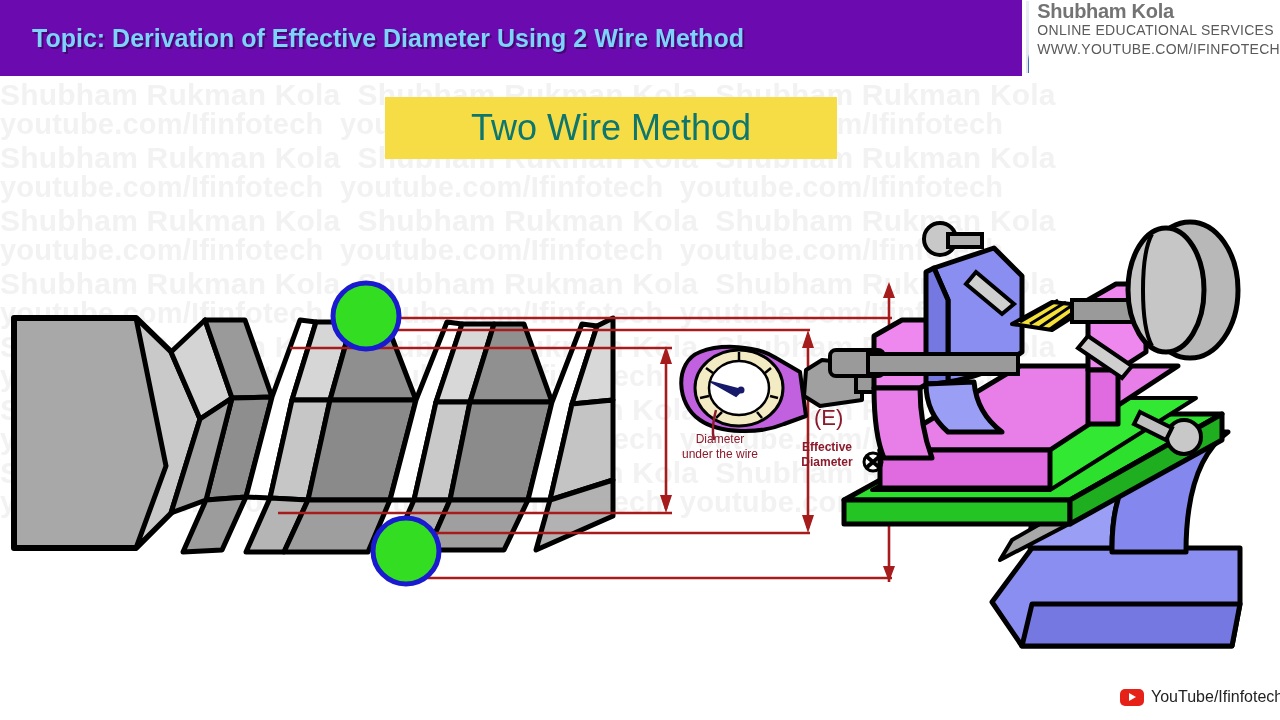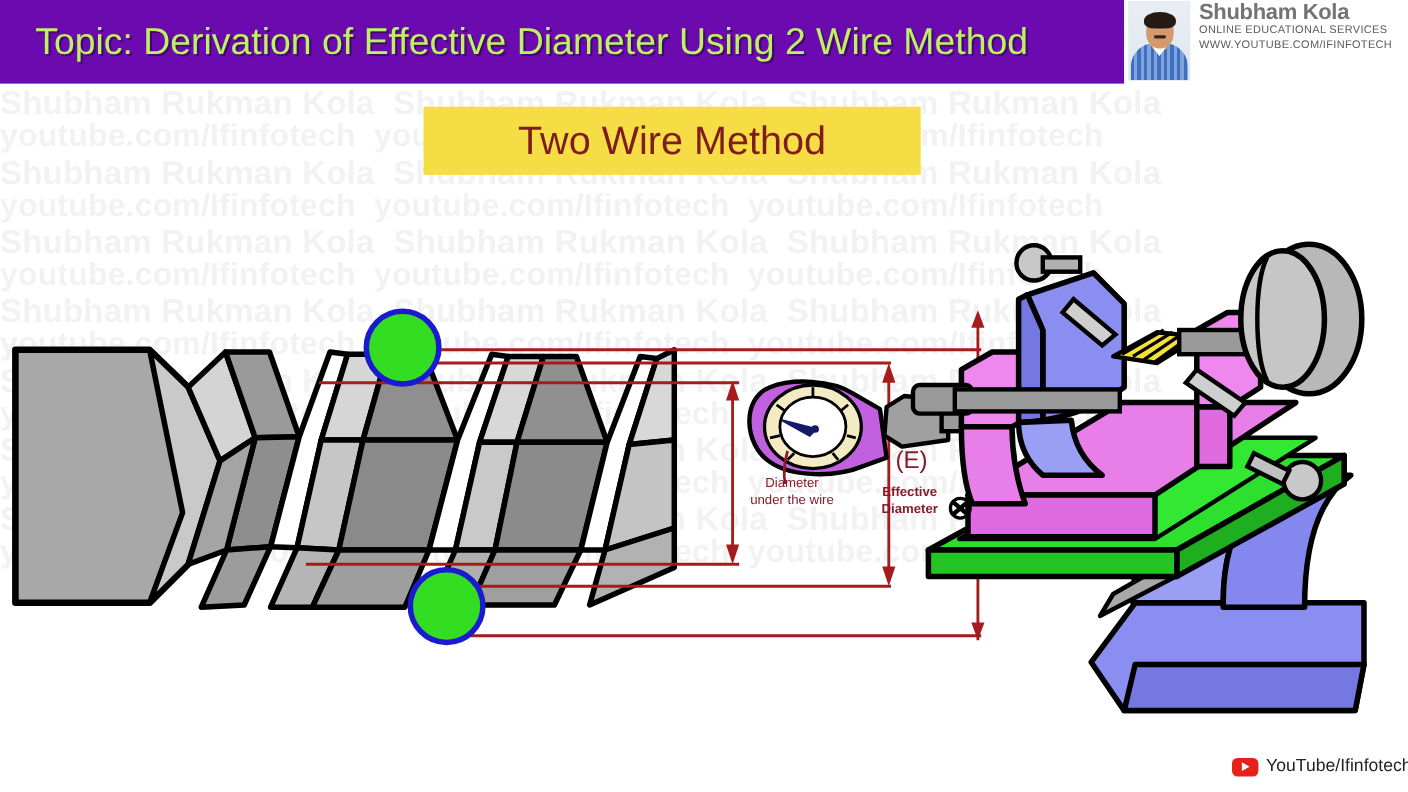--- a/index.html
+++ b/index.html
@@ -23,21 +23,21 @@
   #header-bar {
     position:absolute; left:0; top:0; width:1022px; height:76px;
     background:#6b0aaf; z-index:40;
     display:flex; align-items:center;
   }
   #header-bar-inner{
     position:absolute; left:6px; top:6px; right:6px; bottom:6px;
     background:#6b0aaf; display:flex; align-items:center;
   }
   #header-title {
-    color:#bef264; font-size:34px; font-weight:400; padding-left:26px;
+    color:#7dd3fc; font-size:25px; font-weight:700; padding-left:26px;
     text-shadow: 2px 2px 0 rgba(0,0,0,0.35);
     white-space:nowrap;
   }
 
   
   #brand-block {
     position:absolute; left:1022px; top:0px; width:258px; height:74px;
     background:#ffffff; z-index:41; display:flex; align-items:flex-start;
   }
   #brand-photo {
@@ -56,30 +56,30 @@
   .p-head { position:absolute; left:16px; top:13px; width:25px; height:30px;
             background:#d49a6a; border-radius:48% 48% 45% 45%; }
   .p-hair { position:absolute; left:14px; top:10px; width:29px; height:15px;
             background:#241a14; border-radius:50% 50% 35% 35%; }
   .p-mous { position:absolute; left:23px; top:31px; width:11px; height:3px;
             background:#33241a; border-radius:2px; }
 
   #brand-text { margin-left:8px; padding-top:1px; }
   #brand-name { font-size:20px; font-weight:bold; color:#737373; line-height:1.0;
     letter-spacing:-0.3px; }
-  #brand-sub1, #brand-sub2 { font-size:10px; color:#5a5a5a; letter-spacing:0.3px;
+  #brand-sub1, #brand-sub2 { font-size:14px; color:#5a5a5a; letter-spacing:0.3px;
     line-height:1.35; }
 
   
   #title-plate {
     position:absolute; left:385px; top:97px; width:452px; height:62px;
     background:#f6dd45; z-index:20;
     display:flex; align-items:center; justify-content:center;
   }
-  #title-plate-text { font-size:36px; color:#7f1d1d; }
+  #title-plate-text { font-size:36px; color:#0f766e; }
 
   
   #artwork { position:absolute; left:0; top:0; width:1280px; height:720px; z-index:10; }
 
   
   .dim-label {
     position:absolute; z-index:25; color:#8b1a2b; font-size:12px;
     text-align:center; line-height:1.25; white-space:nowrap;
   }
   #label-duw { left:672px; top:432px; width:96px; }

